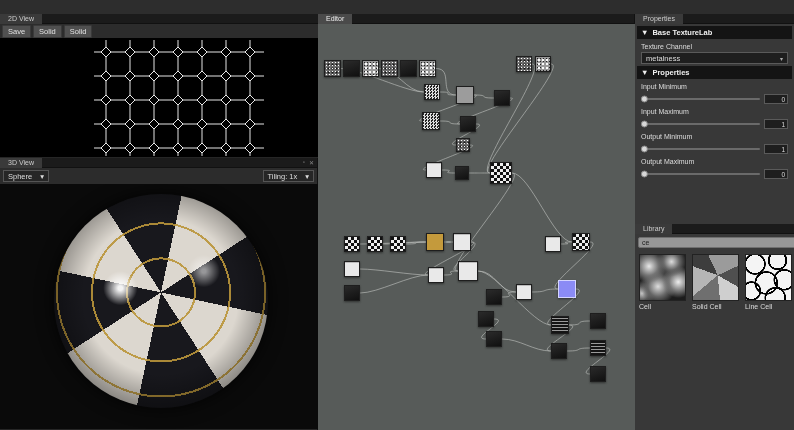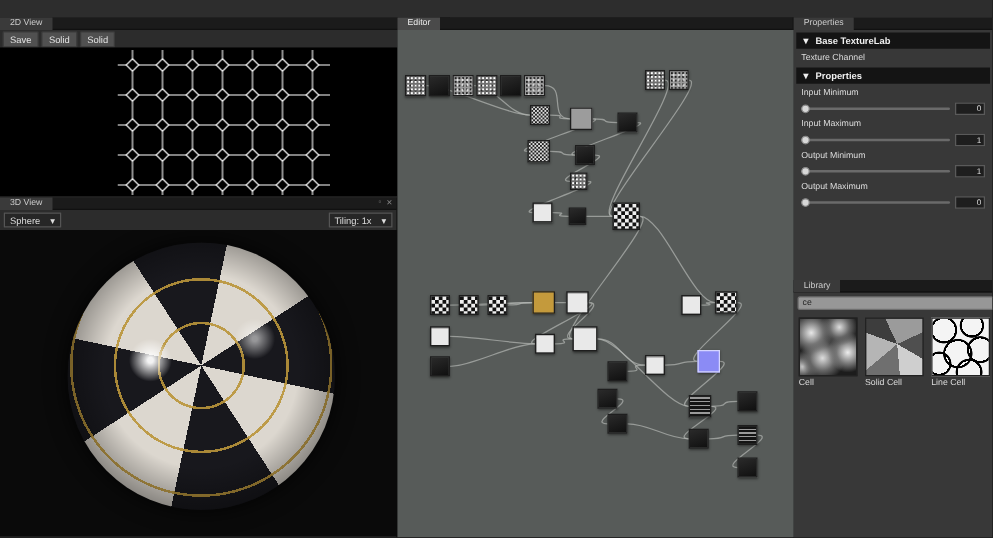--- a/index.html
+++ b/index.html
@@ -270,20 +270,24 @@
 
   <div id="panel-props">
     <div class="phdr">
       <span class="ptab">Properties</span>
     </div>
     <div class="section-bar">
       <span>▼</span>
       <span>Base TextureLab</span>
     </div>
     <div class="prop-label">Texture Channel</div>
+    <div id="channel-select">
+      <span>metalness</span>
+      <span class="caret">▾</span>
+    </div>
     <div class="section-bar">
       <span>▼</span>
       <span>Properties</span>
     </div>
     <div id="sliders">
         <div class="prop-group">
        <div class="prop-label">Input Minimum</div>
        <div class="slider-row">
          <div class="slider-track">
            <div class="slider-thumb" style="left:2%"></div>

